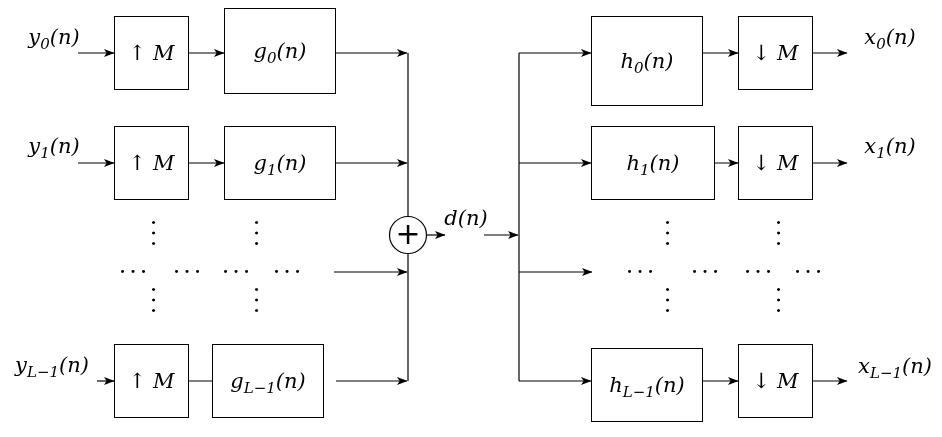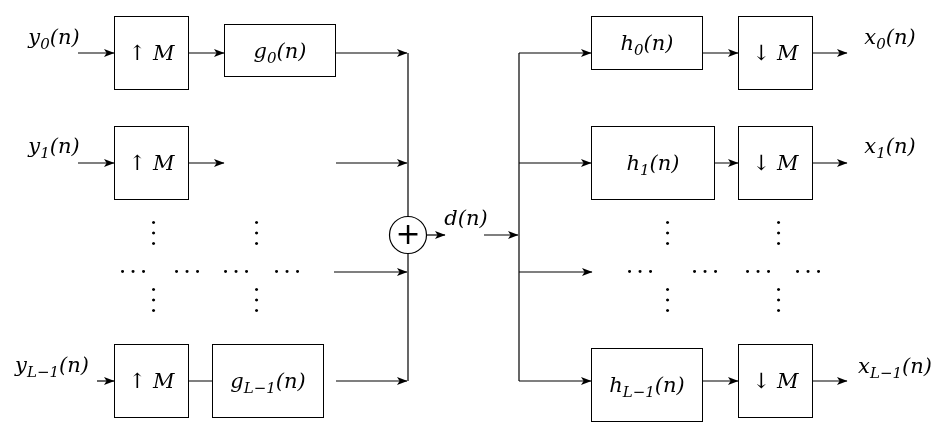--- a/index.html
+++ b/index.html
@@ -59,34 +59,37 @@
     <line x1="813" y1="53" x2="847" y2="53" marker-end="url(#ah)"></line>
     <line x1="703" y1="163" x2="738" y2="163" marker-end="url(#ah)"></line>
     <line x1="813" y1="163" x2="847" y2="163" marker-end="url(#ah)"></line>
     <line x1="703" y1="381" x2="738" y2="381" marker-end="url(#ah)"></line>
     <line x1="813" y1="381" x2="847" y2="381" marker-end="url(#ah)"></line>
   </svg>
 
   <div class="box" style="left:114px;top:16px;width:75px;height:74px">
     <span class="mathtext"><span class="op">↑</span><span class="it opgap">M</span></span>
   </div>
-  <div class="box" style="left:224px;top:24px;width:112px;height:53px">
+  <div class="box" style="left:224px;top:8px;width:112px;height:86px">
     <span class="mathtext"><span class="it">g</span><sub class="sb">0</sub><span class="it">(n)</span></span>
   </div>
   <div class="box" style="left:114px;top:126px;width:75px;height:74px">
     <span class="mathtext"><span class="op">↑</span><span class="it opgap">M</span></span>
+  </div>
+  <div class="box" style="left:224px;top:126px;width:112px;height:74px">
+    <span class="mathtext"><span class="it">g</span><sub class="sb">1</sub><span class="it">(n)</span></span>
   </div>
   <div class="box" style="left:114px;top:344px;width:75px;height:74px">
     <span class="mathtext"><span class="op">↑</span><span class="it opgap">M</span></span>
   </div>
   <div class="box" style="left:212px;top:344px;width:112px;height:74px">
     <span class="mathtext"><span class="it">g</span><sub class="sb">L−1</sub><span class="it">(n)</span></span>
   </div>
 
-  <div class="box" style="left:591px;top:16px;width:112px;height:54px">
+  <div class="box" style="left:591px;top:16px;width:112px;height:90px">
     <span class="mathtext"><span class="it">h</span><sub class="sb">0</sub><span class="it">(n)</span></span>
   </div>
   <div class="box" style="left:738px;top:16px;width:75px;height:74px">
     <span class="mathtext"><span class="op">↓</span><span class="it opgap">M</span></span>
   </div>
   <div class="box" style="left:591px;top:126px;width:124px;height:74px">
     <span class="mathtext"><span class="it">h</span><sub class="sb">1</sub><span class="it">(n)</span></span>
   </div>
   <div class="box" style="left:738px;top:126px;width:75px;height:74px">
     <span class="mathtext"><span class="op">↓</span><span class="it opgap">M</span></span>

